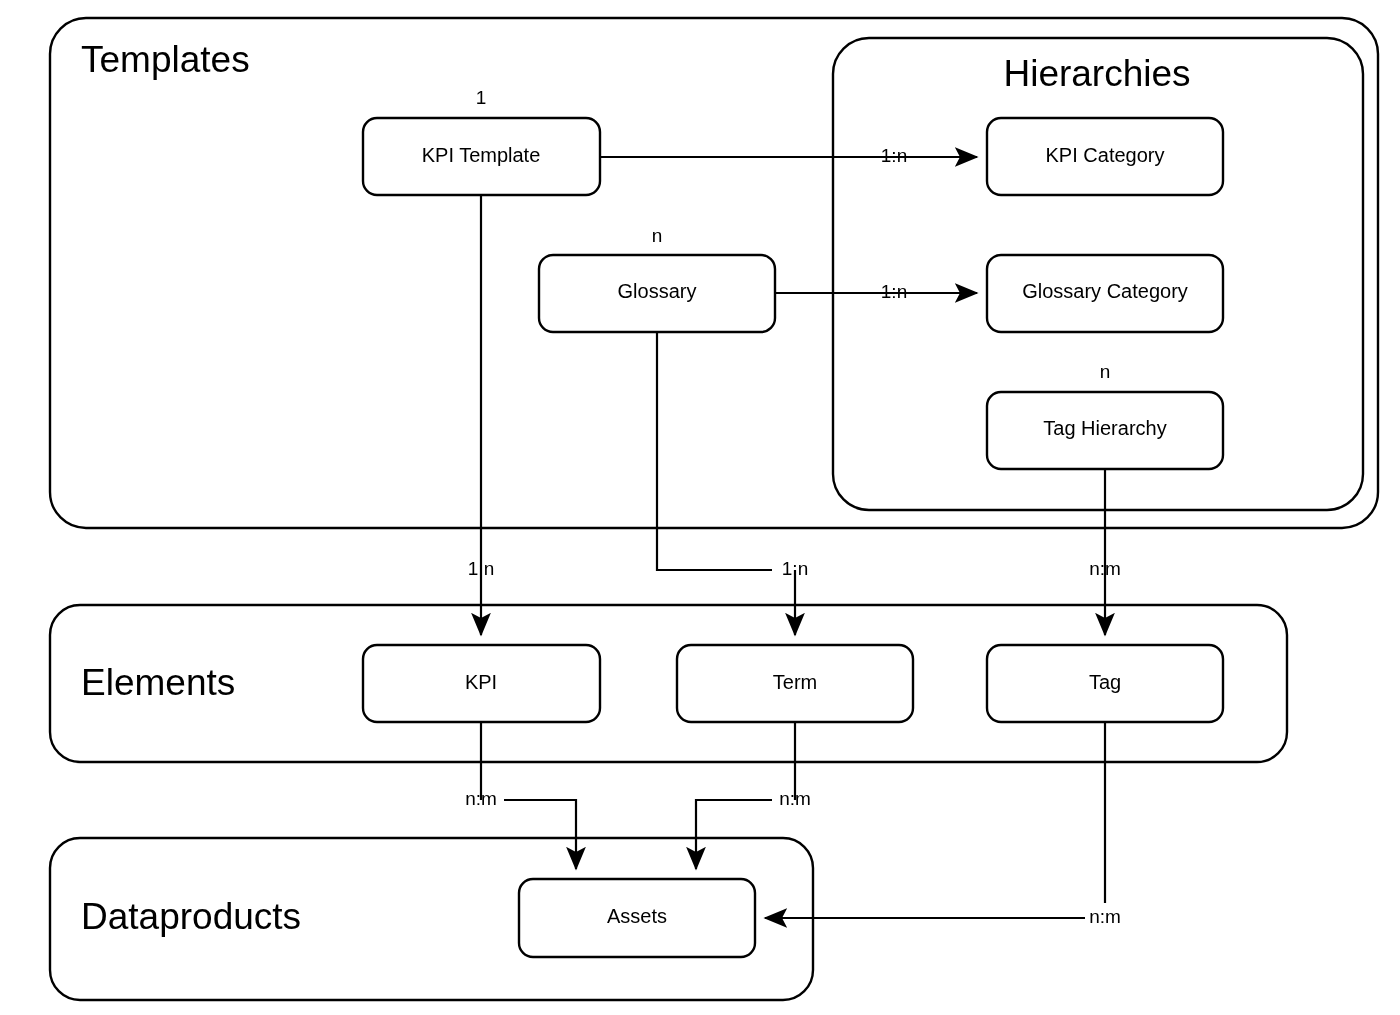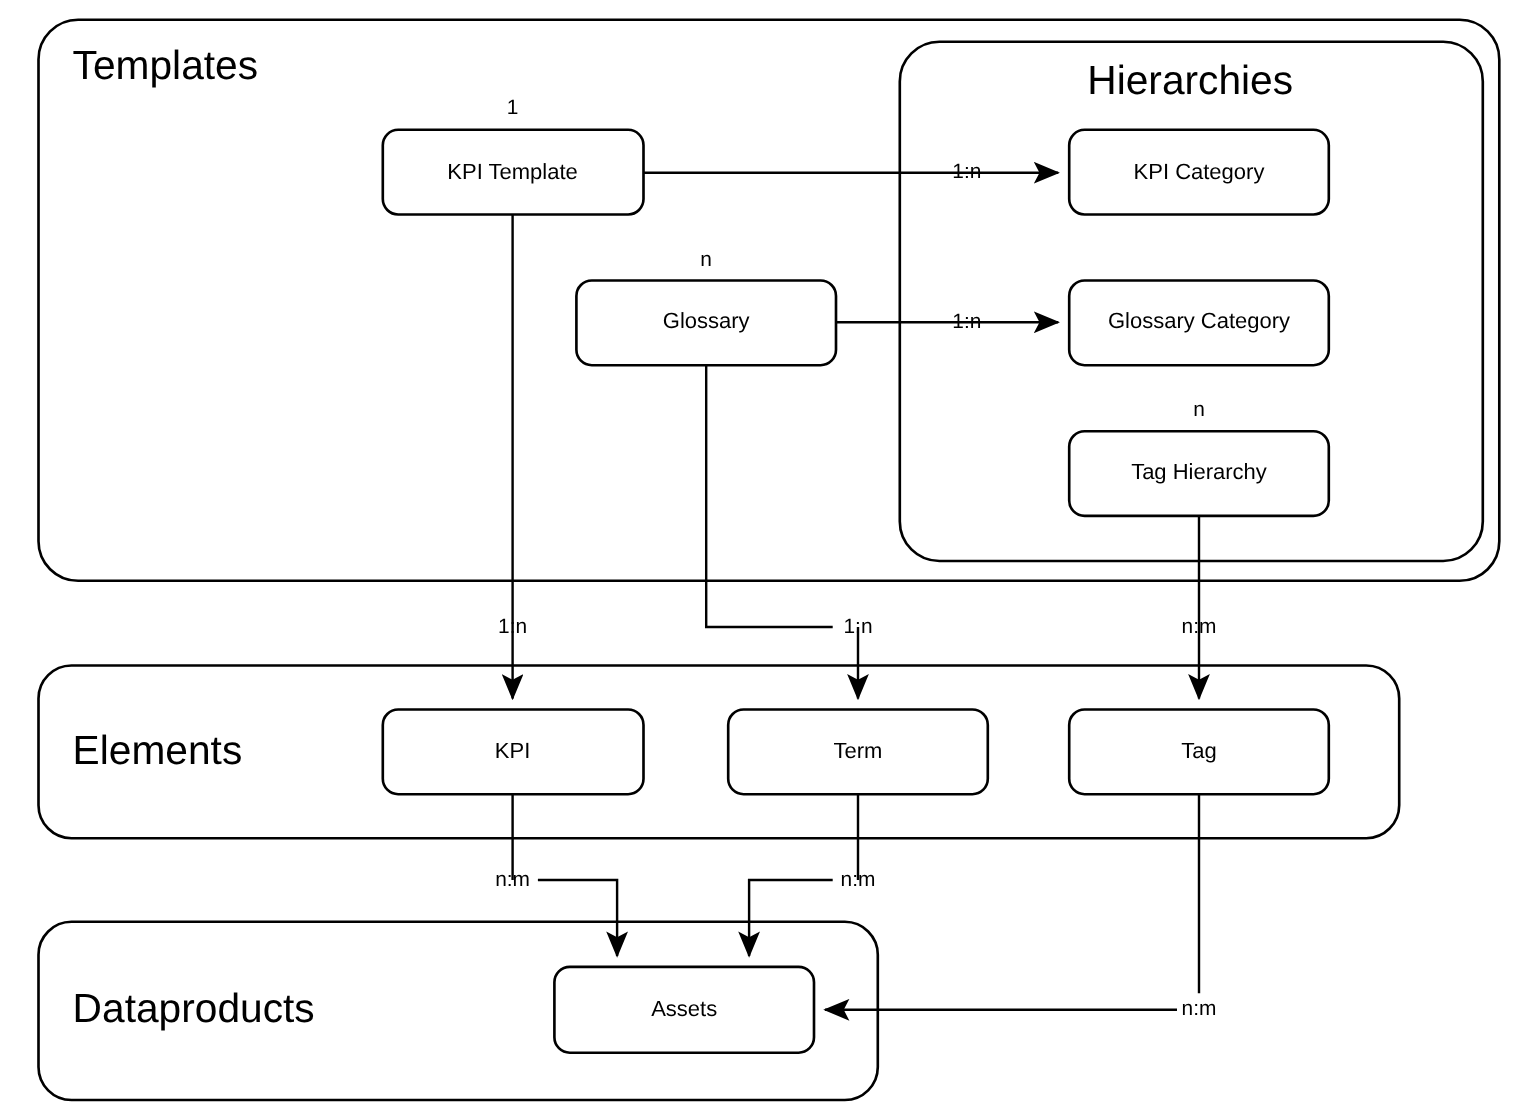--- a/index.html
+++ b/index.html
@@ -10,20 +10,21 @@
   body {
     font-family: "Liberation Sans", sans-serif;
     width: 1400px;
     height: 1015px;
     overflow: hidden;
   }
   #diagram-root {
     position: relative;
     width: 1285px;
     height: 1015px;
+    margin-left: 15px;
   }
   svg#diagram-svg {
     position: absolute;
     top: 0;
     left: 0;
     width: 1400px;
     height: 1015px;
     display: block;
   }
   .group-frame {

